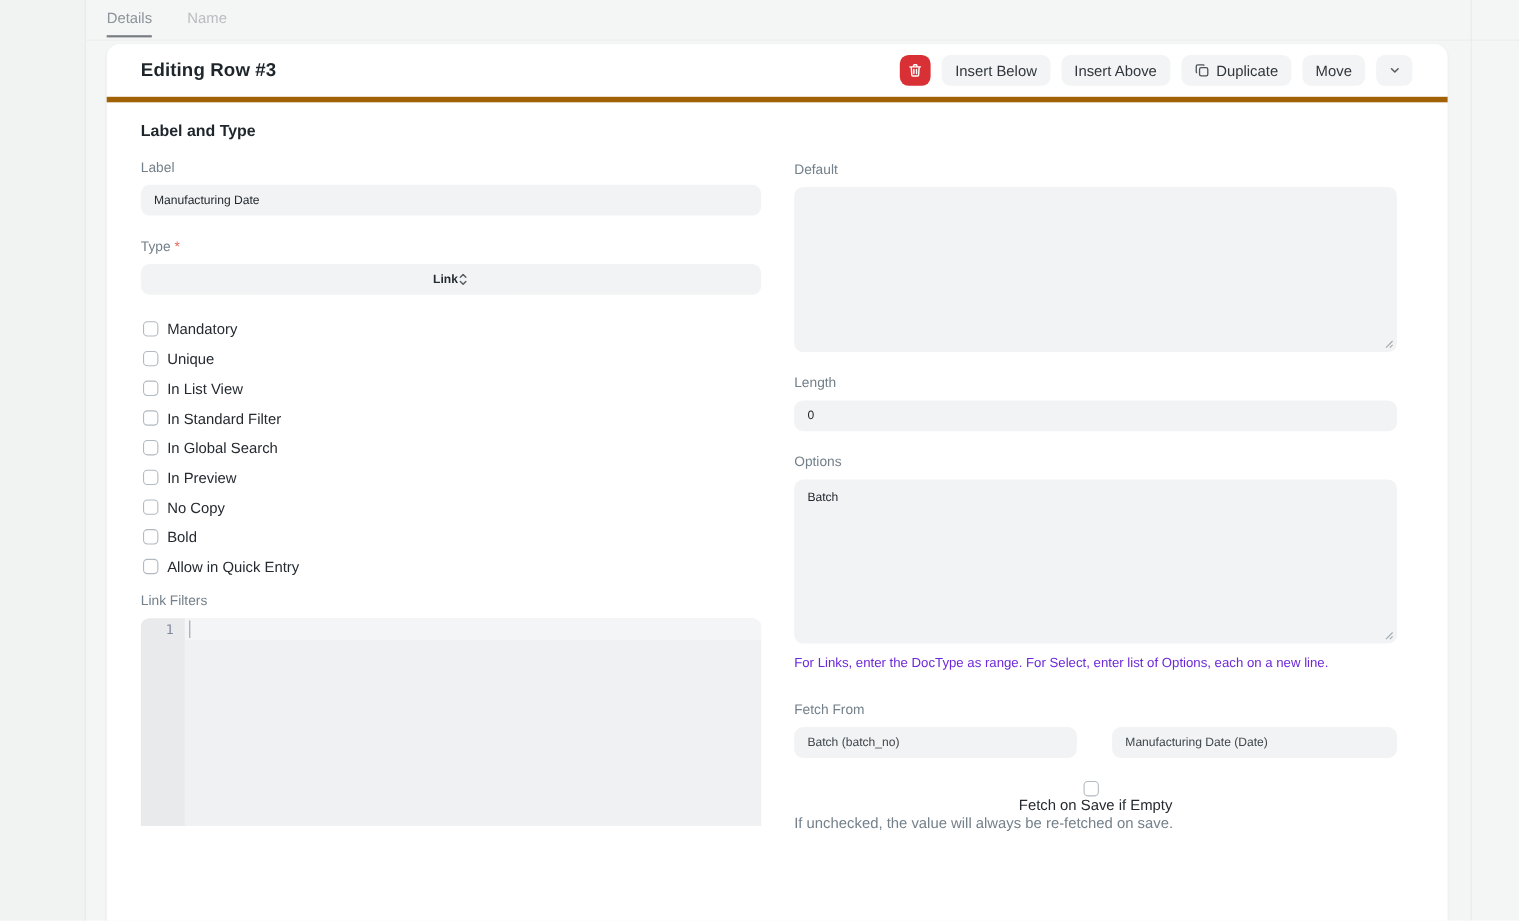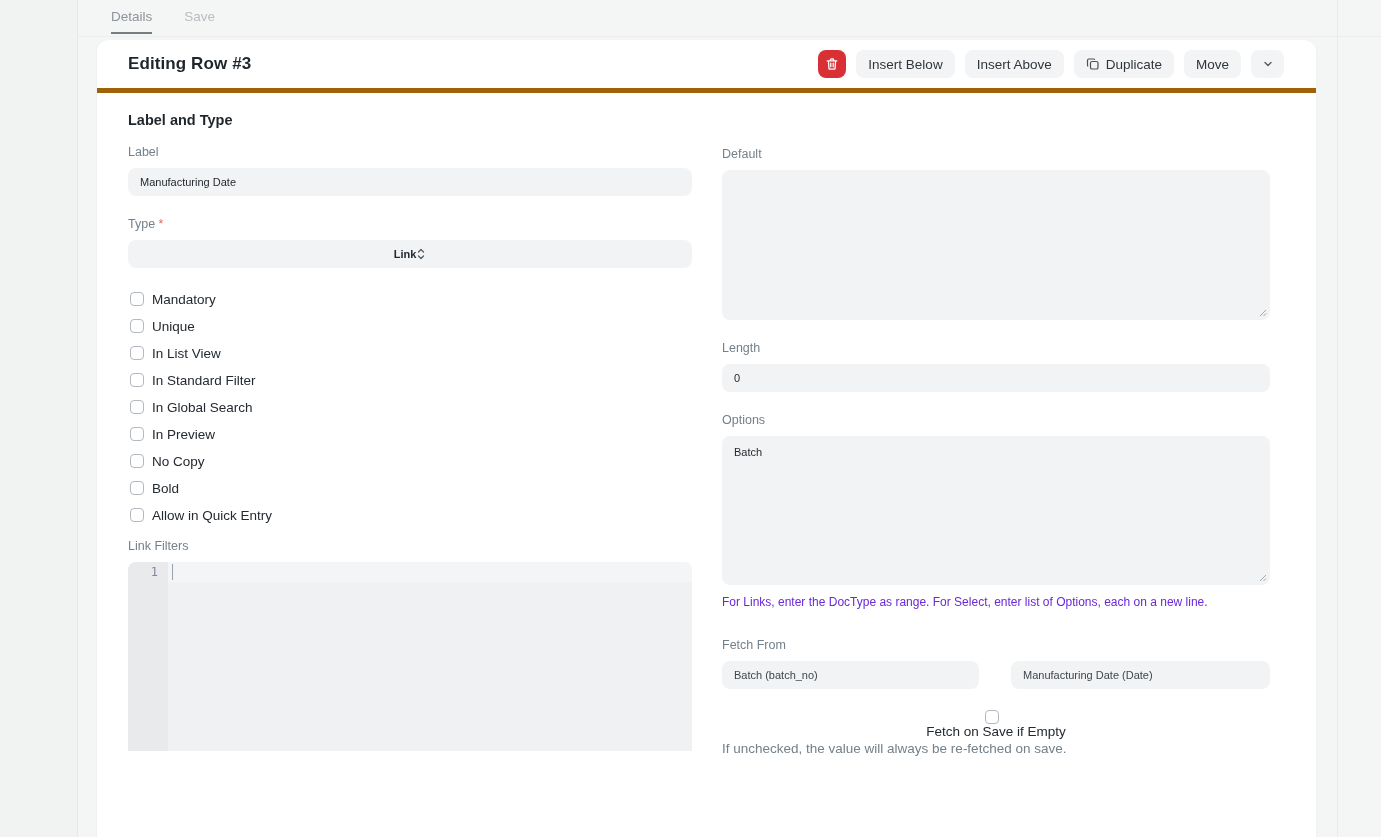--- a/index.html
+++ b/index.html
@@ -4,21 +4,21 @@
 <style>
   * { margin:0; padding:0; box-sizing:border-box; }
   html,body { width:1381px; height:837px; overflow:hidden; }
   body { font-family:"Liberation Sans","DejaVu Sans",sans-serif; background:#f4f5f5; position:relative; color:#242a30; }
 
   .left-strip { position:absolute; left:0; top:0; width:78px; height:837px; background:#f1f2f2; border-right:1px solid #e7e8e9; }
   .topbar-line { position:absolute; left:78px; top:36px; width:1303px; height:1px; background:#ededee; }
   .right-divider { position:absolute; left:1337px; top:0; width:1px; height:837px; background:#e9eaeb; }
 
   
-  .tabs { position:absolute; left:111px; top:0; display:flex; gap:32px; height:34px; align-items:center; }
+  .tabs { position:absolute; left:97px; top:0; display:flex; gap:32px; height:34px; align-items:center; }
   .tab { font-size:13.5px; color:#b9bdc1; padding:8px 0 10px 0; cursor:pointer; position:relative; }
   .tab.active { color:#8d949b; }
   .tab.active::after { content:""; position:absolute; left:0; right:0; bottom:0; height:2px; background:#787d82; }
 
   
   .card { position:absolute; left:97px; top:40px; width:1219px; height:810px; background:#fff; border-radius:12px 12px 0 0; box-shadow:0 1px 3px rgba(0,0,0,.05); z-index:2; }
 
   .card-header { height:53px; display:flex; align-items:center; justify-content:space-between; padding:0 32px 0 31px; border-bottom:5px solid #a16207; }
   .card-title { font-size:17px; font-weight:700; color:#1f262b; letter-spacing:.1px; }
   .actions { display:flex; align-items:center; gap:10px; }
@@ -67,21 +67,21 @@
 </style>
 </head>
 <body>
 
 <div class="left-strip"></div>
 <div class="topbar-line"></div>
 <div class="right-divider"></div>
 
 <div class="tabs">
   <div class="tab active">Details</div>
-  <div class="tab">Save</div>
+  <div class="tab">Name</div>
 </div>
 
 <div class="card">
 
   <div class="card-header">
     <div class="card-title">Editing Row #3</div>
     <div class="actions">
       <button class="btn btn-danger">
         <span>
           <svg width="14" height="14" viewBox="0 0 14 14" fill="none" stroke="#ffffff" stroke-width="1.3" stroke-linecap="round" stroke-linejoin="round">

